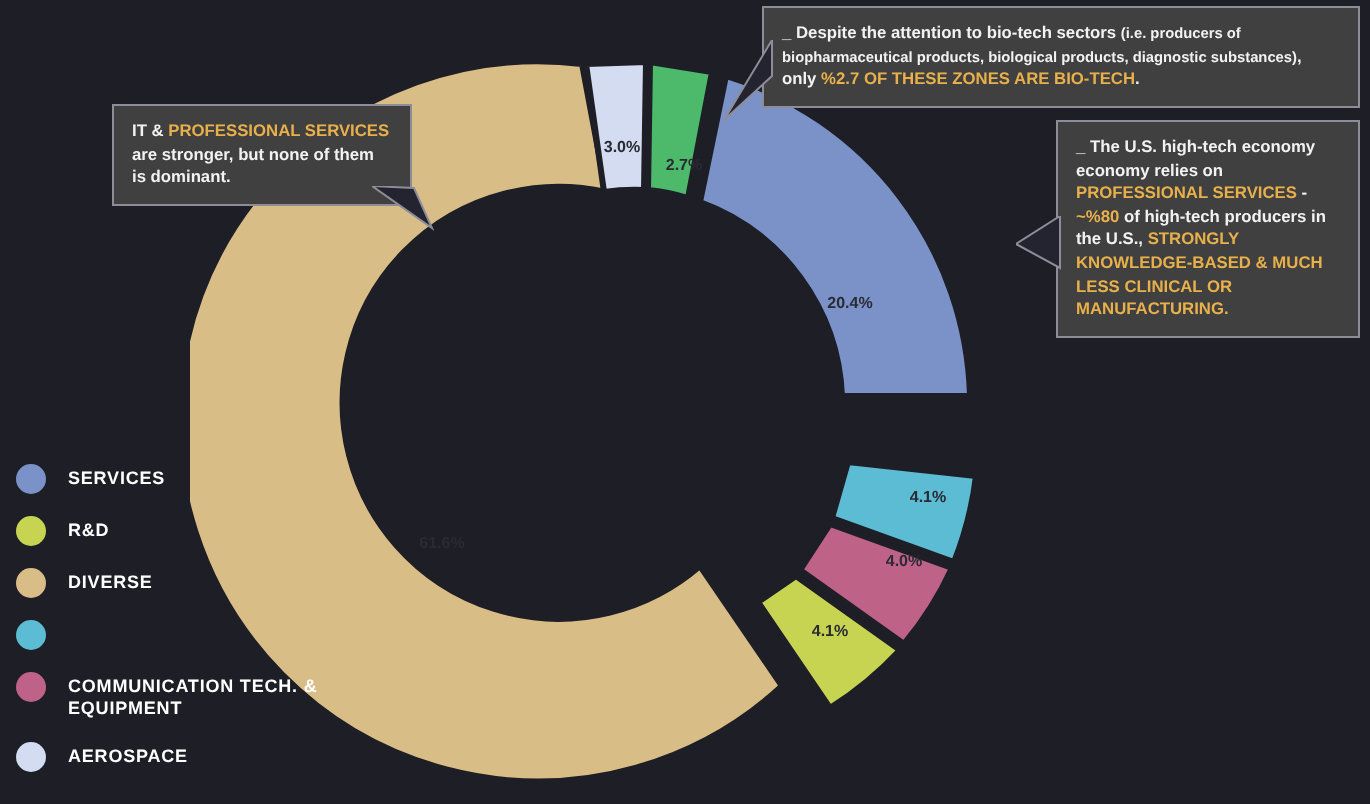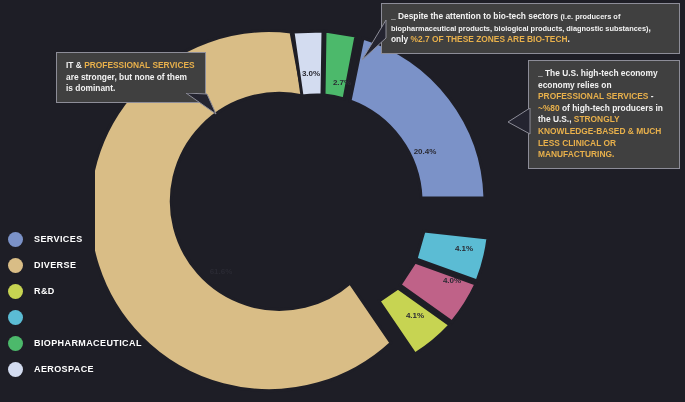--- a/index.html
+++ b/index.html
@@ -87,33 +87,33 @@
       <text class="slice-label" x="126" y="258" text-anchor="middle">61.6%</text>
     </svg>
   </div>
 
   <div id="legend">
     <div class="legend-row">
       <span class="legend-dot" style="background:#7b92c8"></span>
       <span class="legend-label">SERVICES</span>
     </div>
     <div class="legend-row">
+      <span class="legend-dot" style="background:#c7d452"></span>
+      <span class="legend-label">R&amp;D</span>
+    </div>
+    <div class="legend-row">
       <span class="legend-dot" style="background:#d9bd86"></span>
       <span class="legend-label">DIVERSE</span>
-    </div>
-    <div class="legend-row">
-      <span class="legend-dot" style="background:#c7d452"></span>
-      <span class="legend-label">R&amp;D</span>
     </div>
     <div class="legend-row">
       <span class="legend-dot" style="background:#5bbcd4"></span>
     </div>
     <div class="legend-row">
-      <span class="legend-dot" style="background:#4cb96b"></span>
-      <span class="legend-label">BIOPHARMACEUTICAL</span>
+      <span class="legend-dot" style="background:#bf6288"></span>
+      <span class="legend-label" style="max-width:150px">COMMUNICATION TECH. &amp; EQUIPMENT</span>
     </div>
     <div class="legend-row">
       <span class="legend-dot" style="background:#d3dcf0"></span>
       <span class="legend-label">AEROSPACE</span>
     </div>
   </div>
 
   <div class="callout" id="callout-left">
     <span>IT &amp; </span><span class="hl">PROFESSIONAL SERVICES</span><span> are stronger, but none of them is dominant.</span>
   </div>

